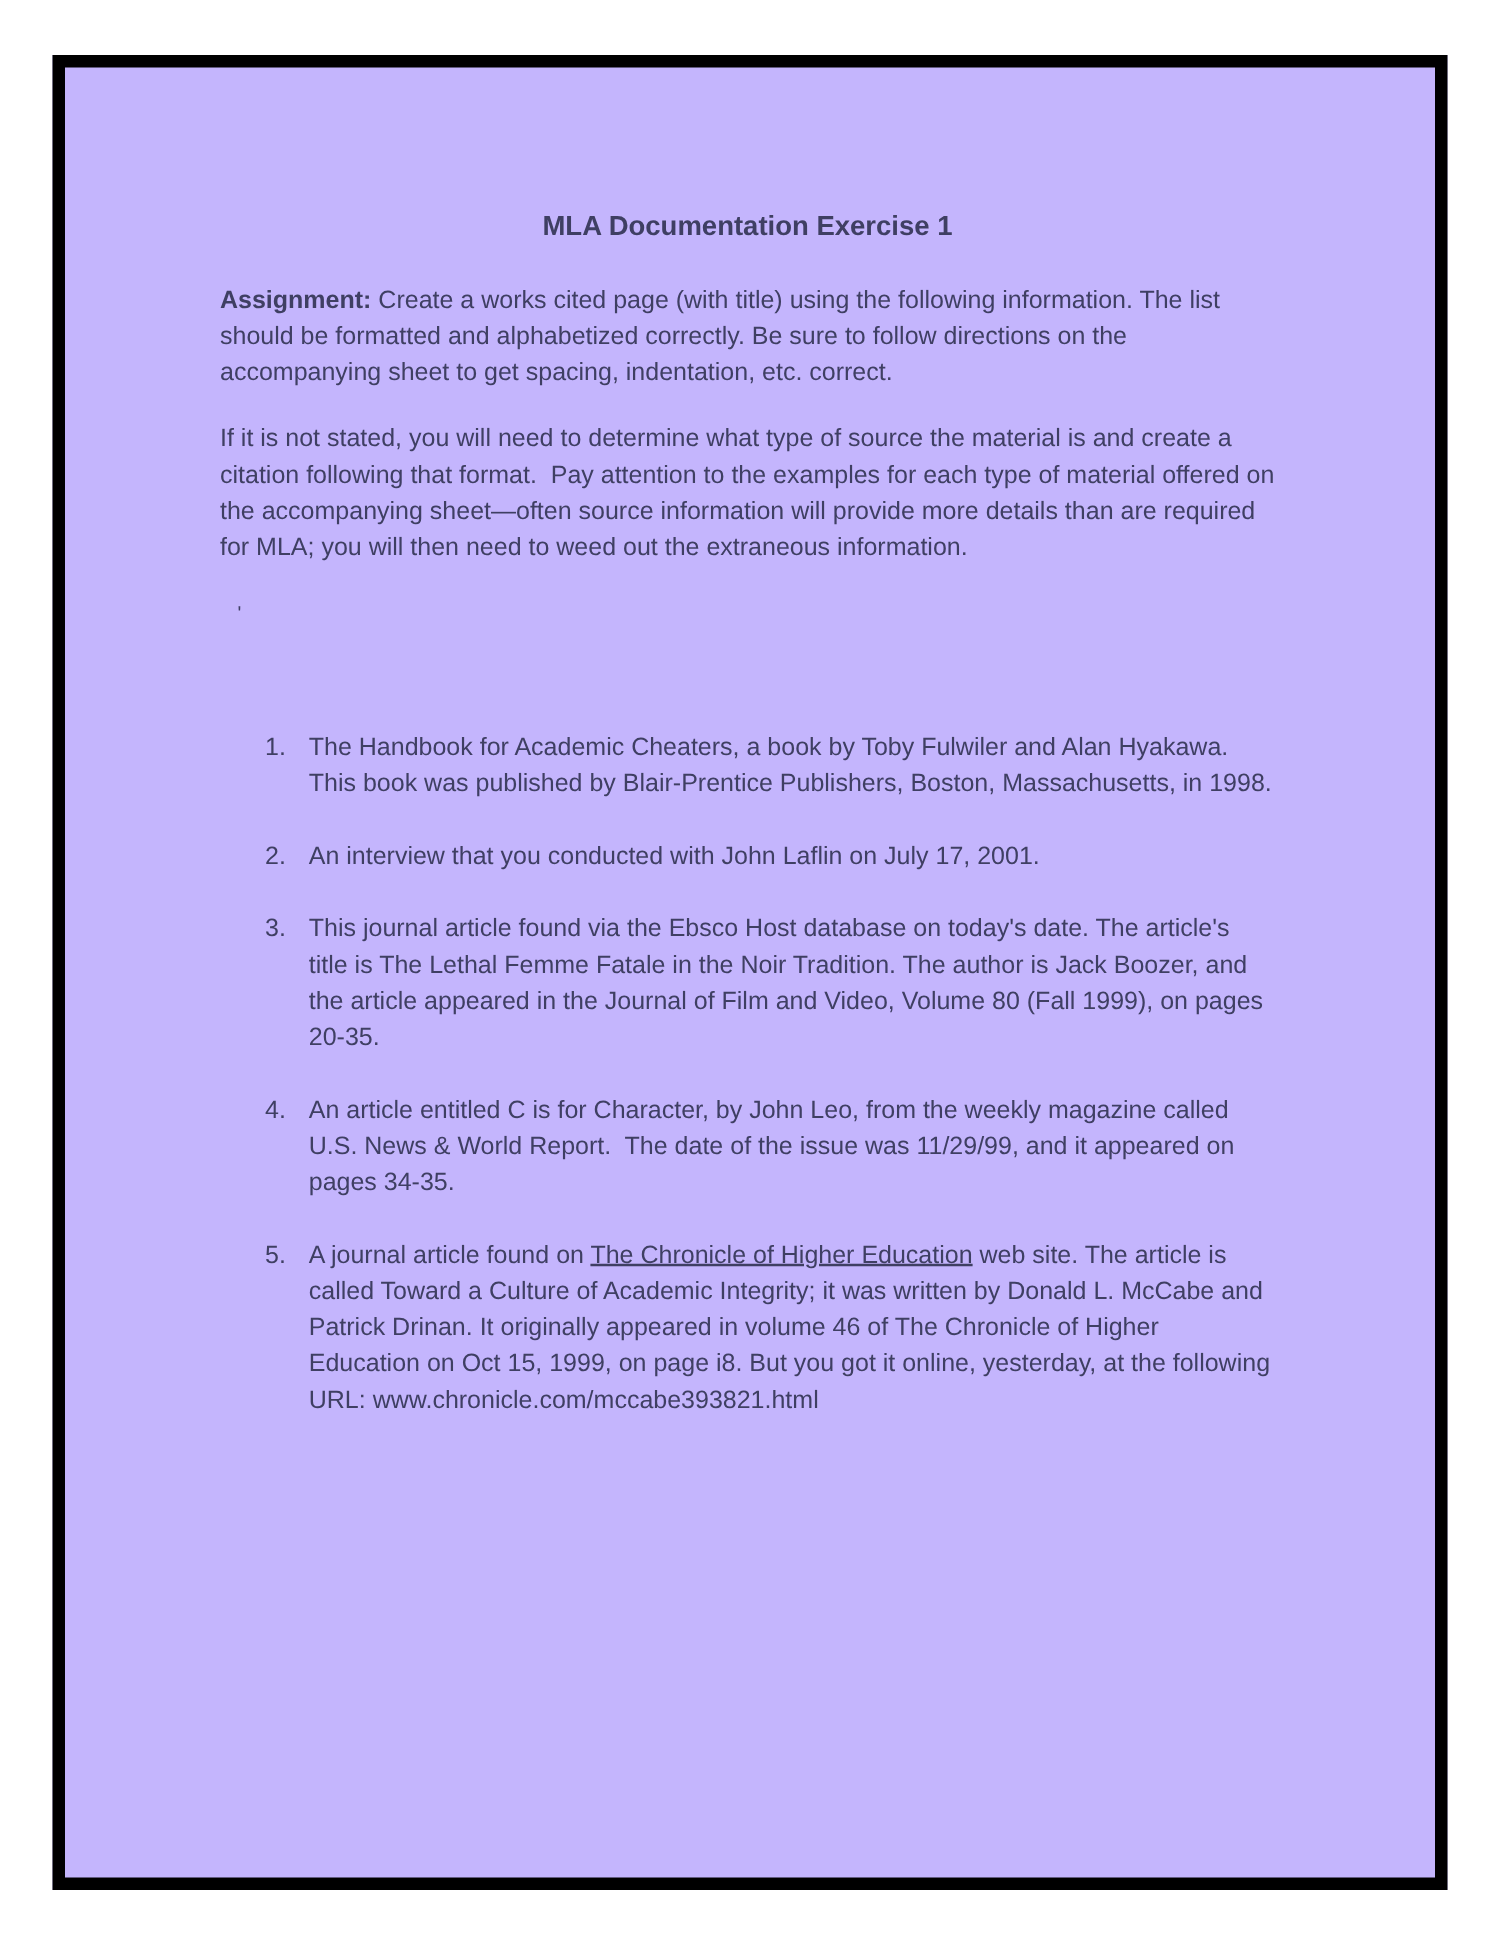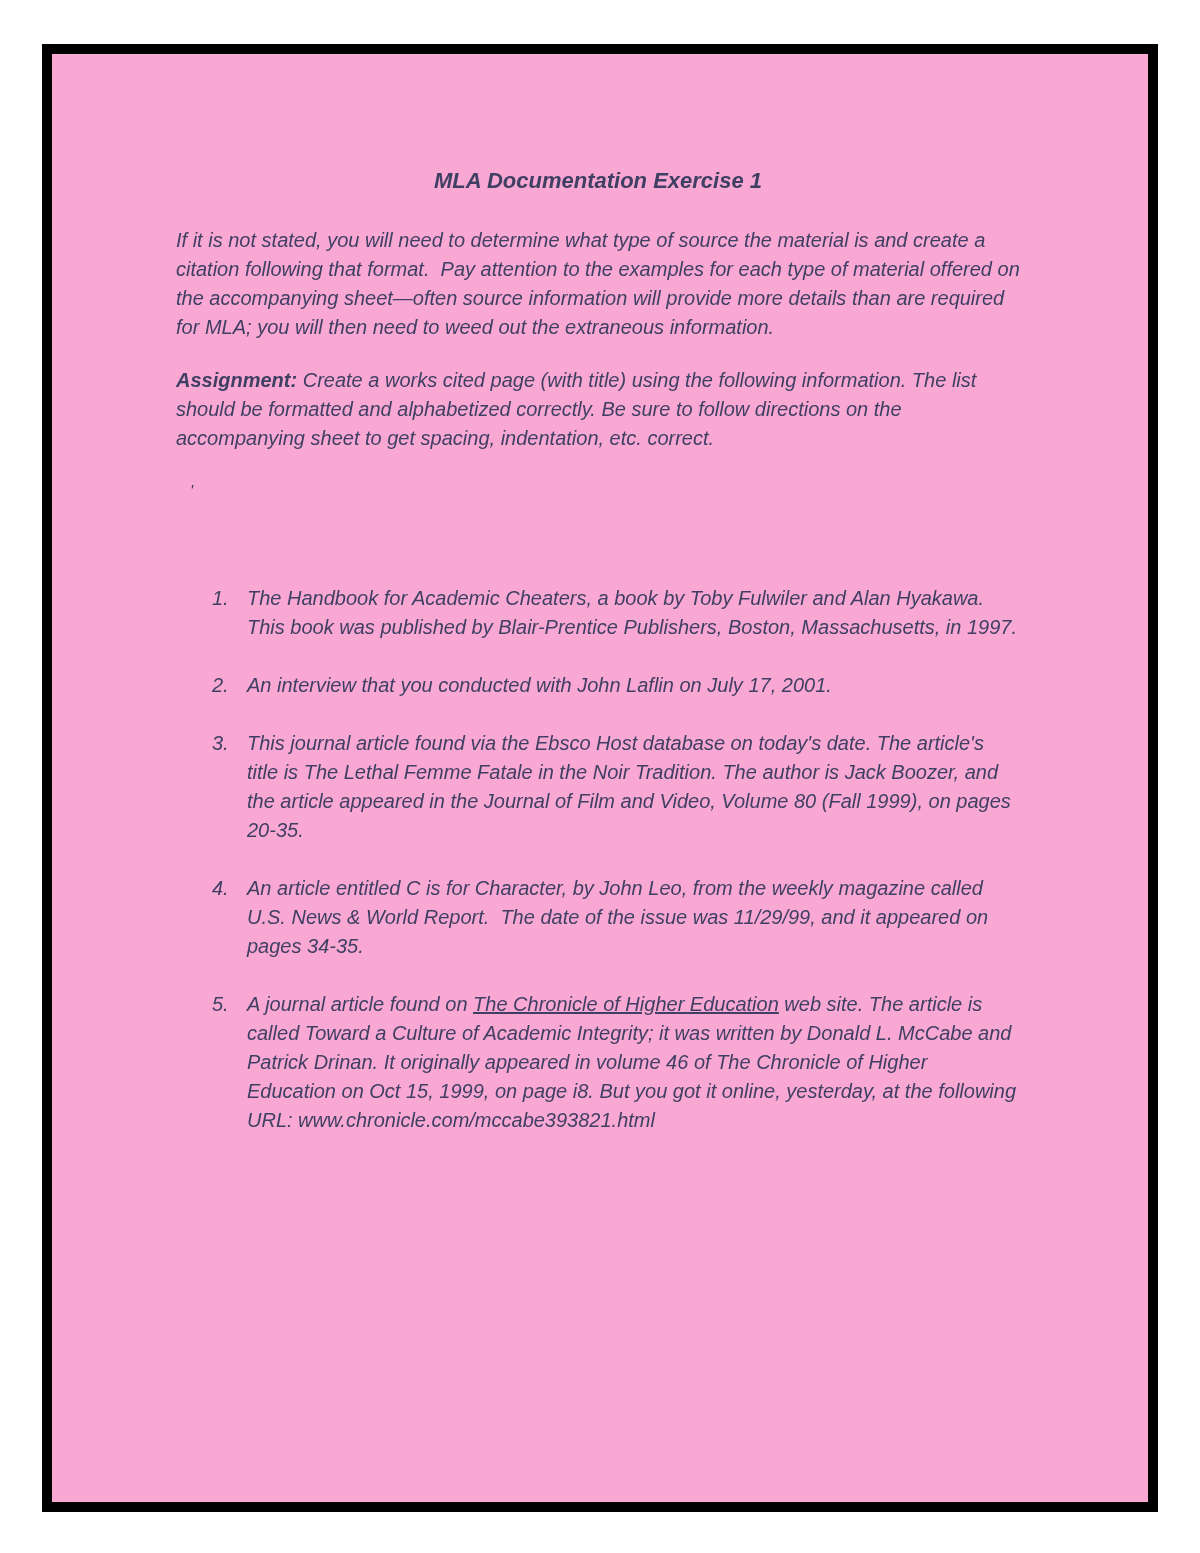--- a/index.html
+++ b/index.html
@@ -14,24 +14,23 @@
     background: #ffffff;
     overflow: hidden;
   }
   .frame {
     position: absolute;
     left: 42px;
     top: 44px;
     right: 42px;
     bottom: 41px;
     border: 10px solid #000000;
-    background: #f9a8d4;
+    background: #c4b5fd;
     padding: 114px 128px 40px 124px;
     overflow: hidden;
-    font-style: italic;
   }
   .doc {
     color: #3f3f63;
     font-size: 20px;
     line-height: 29px;
   }
   h1.title {
     font-size: 22px;
     font-weight: bold;
     text-align: center;
@@ -75,31 +74,31 @@
 </style>
 </head>
 <body>
 
 <div class="page">
   <div class="frame">
     <div class="doc">
 
       <h1 class="title">MLA Documentation Exercise 1</h1>
 
+      <p class="para"><strong class="assignment">Assignment:</strong><span> Create a works cited page (with title) using the following information. The list should be formatted and alphabetized correctly. Be sure to follow directions on the accompanying sheet to get spacing, indentation, etc. correct.</span></p>
+
       <p class="para">If it is not stated, you will need to determine what type of source the material is and create a citation following that format.  Pay attention to the examples for each type of material offered on the accompanying sheet—often source information will provide more details than are required for MLA; you will then need to weed out the extraneous information.</p>
-
-      <p class="para"><strong class="assignment">Assignment:</strong><span> Create a works cited page (with title) using the following information. The list should be formatted and alphabetized correctly. Be sure to follow directions on the accompanying sheet to get spacing, indentation, etc. correct.</span></p>
 
       <div class="stray">'</div>
 
       <div class="list">
 
         <div class="item">
           <span class="num">1.</span>
-          <div class="item-text">The Handbook for Academic Cheaters, a book by Toby Fulwiler and Alan Hyakawa.  This book was published by Blair-Prentice Publishers, Boston, Massachusetts, in 1997.</div>
+          <div class="item-text">The Handbook for Academic Cheaters, a book by Toby Fulwiler and Alan Hyakawa.  This book was published by Blair-Prentice Publishers, Boston, Massachusetts, in 1998.</div>
         </div>
 
         <div class="item">
           <span class="num">2.</span>
           <div class="item-text">An interview that you conducted with John Laflin on July 17, 2001.</div>
         </div>
 
         <div class="item">
           <span class="num">3.</span>
           <div class="item-text">This journal article found via the Ebsco Host database on today's date. The article's title is The Lethal Femme Fatale in the Noir Tradition. The author is Jack Boozer, and the article appeared in the Journal of Film and Video, Volume 80 (Fall 1999), on pages 20-35.</div>

